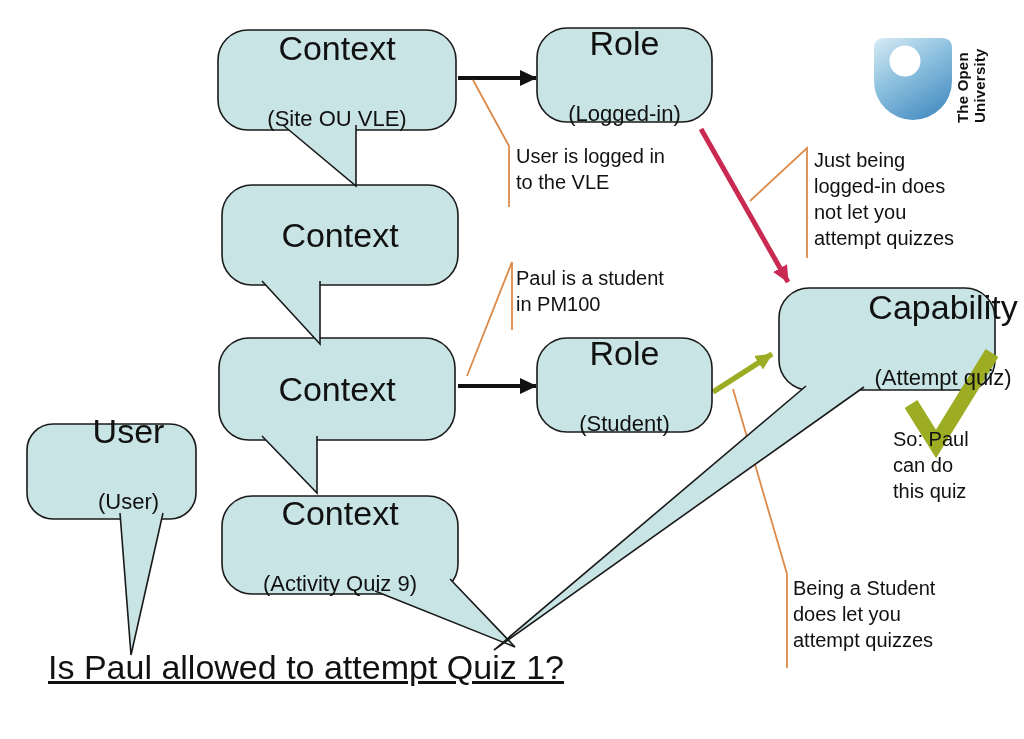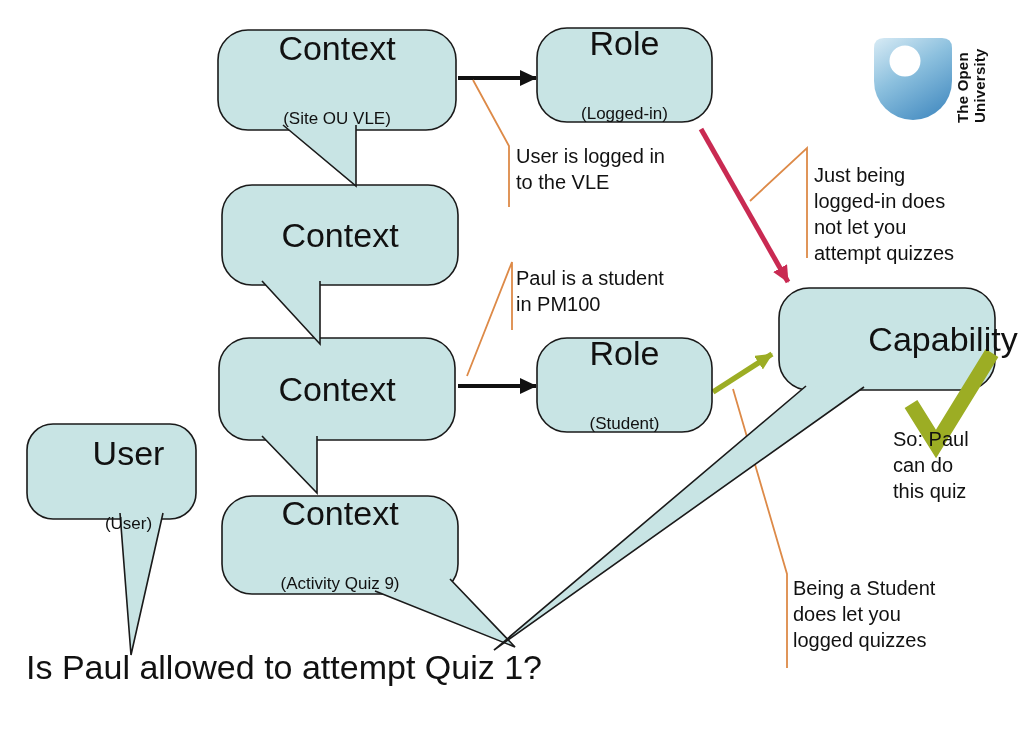--- a/index.html
+++ b/index.html
@@ -6,28 +6,29 @@
   .stage{
     position:relative;width:1024px;height:739px;background:#ffffff;
     font-family:"Liberation Sans",sans-serif;color:var(--text,#111);overflow:hidden;
   }
   .stage > svg{position:absolute;left:0;top:0;}
   .node{
     position:absolute;display:flex;flex-direction:column;align-items:center;
     justify-content:center;text-align:center;pointer-events:none;
   }
   .node-title{font-size:34px;line-height:38px;}
-  .node-sub{font-size:17px;line-height:27px;margin-top:38px;}
+  .node-sub{font-size:22px;line-height:27px;margin-top:38px;}
   .note{
     position:absolute;font-size:20px;line-height:26px;white-space:pre-line;
     pointer-events:none;
   }
   .question{
-    position:absolute;left:26px;top:648px;font-size:34px;line-height:38px;
+    position:absolute;left:48px;top:648px;font-size:34px;line-height:38px;
     pointer-events:none;
+    text-decoration:underline;
   }
   .logo-text{
     position:absolute;left:927px;top:60px;width:90px;height:36px;
     transform:rotate(-90deg);transform-origin:center center;
     font-size:15px;font-weight:bold;line-height:17px;letter-spacing:.2px;
     text-align:left;pointer-events:none;
   }
 </style>
 </head>
 <body>
@@ -104,48 +105,49 @@
 
   <div class="node" style="left:219px;top:338px;width:236px;height:102px">
     <div class="node-title">Context</div>
   </div>
 
   <div class="node" style="left:537px;top:338px;width:175px;height:94px">
     <div class="node-title">Role</div>
     <div class="node-sub">(Student)</div>
   </div>
 
-  <div class="node" style="left:27px;top:438px;width:203px;height:95px">
+  <div class="node" style="left:27px;top:416px;width:203px;height:95px">
     <div class="node-title">User</div>
     <div class="node-sub">(User)</div>
   </div>
 
   <div class="node" style="left:222px;top:496px;width:236px;height:98px">
     <div class="node-title">Context</div>
     <div class="node-sub">(Activity Quiz 9)</div>
   </div>
 
   <div class="node" style="left:813px;top:288px;width:260px;height:102px">
     <div class="node-title">Capability</div>
+    <div class="node-sub">(Attempt quiz)</div>
   </div>
 
   <div class="note" style="left:516px;top:143px;width:200px">User is logged in
 to the VLE</div>
   <div class="note" style="left:516px;top:265px;width:200px">Paul is a student
 in PM100</div>
-  <div class="note" style="left:814px;top:162px;width:180px">Just being
+  <div class="note" style="left:814px;top:147px;width:180px">Just being
 logged-in does
 not let you
 attempt quizzes</div>
   <div class="note" style="left:893px;top:426px;width:125px">So: Paul
 can do
 this quiz</div>
   <div class="note" style="left:793px;top:575px;width:195px">Being a Student
 does let you
-logged quizzes</div>
+attempt quizzes</div>
 
   <div class="question">Is Paul allowed to attempt Quiz 1?</div>
 
   <div class="logo-text">
     <div>The Open</div>
     <div>University</div>
   </div>
 
 </div>
 

